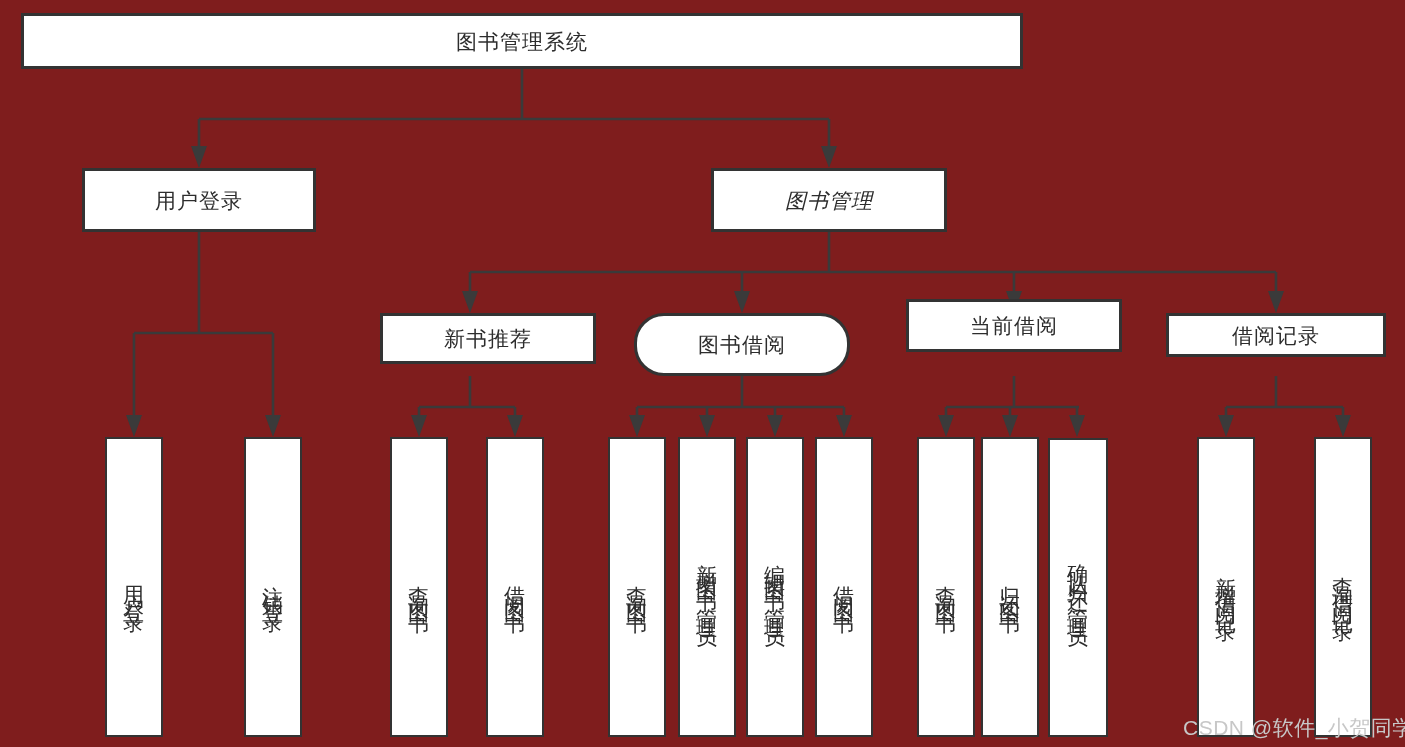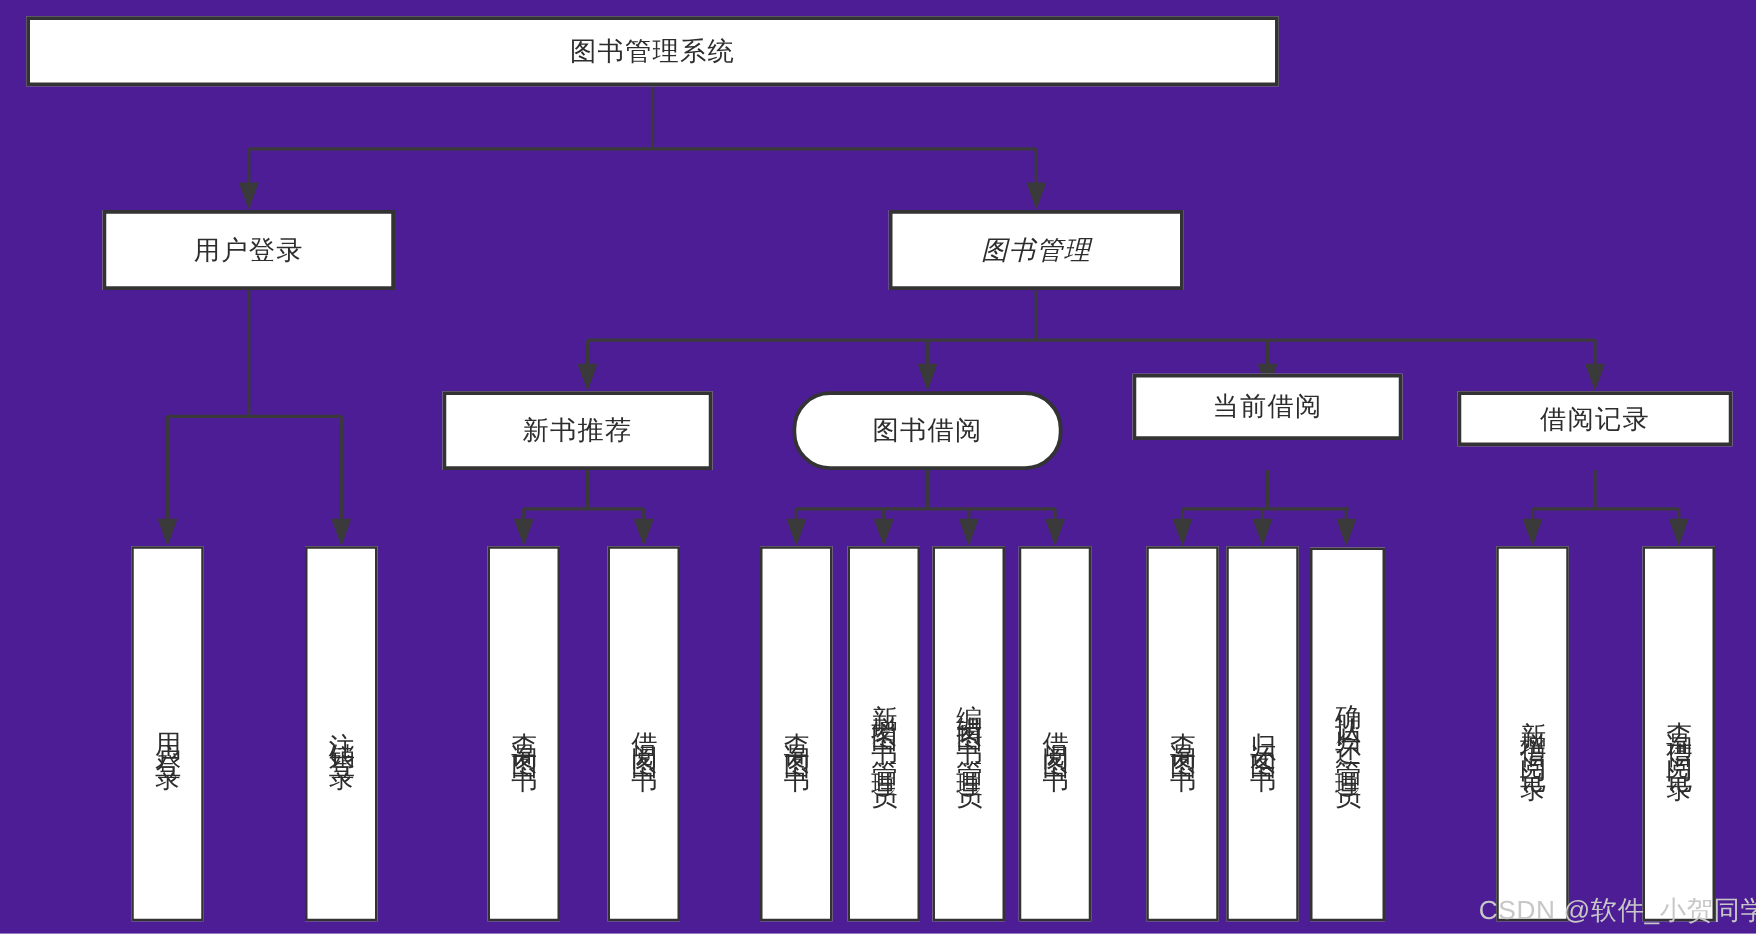--- a/index.html
+++ b/index.html
@@ -1,20 +1,20 @@
 <!DOCTYPE html>
 <html><head>
 <meta charset="utf-8">
 <style>
   html, body { margin: 0; padding: 0; background: #ffffff; }
   .canvas {
     position: relative;
     width: 1405px;
     height: 747px;
-    background: #4c1d95;
+    background: #7f1d1d;
     overflow: hidden;
     font-family: "Liberation Sans", sans-serif;
   }
   .wires {
     position: absolute;
     left: 0; top: 0;
     width: 1405px; height: 747px;
     pointer-events: none;
   }
   .box {
@@ -85,21 +85,21 @@
       <polygon points="1218,415 1234,415 1226,437"></polygon>
       <polygon points="1335,415 1351,415 1343,437"></polygon>
     </g>
   </svg>
 
   <div class="box hbox" style="left:21px; top:13px; width:1002px; height:56px;">图书管理系统</div>
 
   <div class="box hbox" style="left:82px; top:168px; width:234px; height:64px;">用户登录</div>
   <div class="box hbox" style="left:711px; top:168px; width:236px; height:64px;font-style:italic;">图书管理</div>
 
-  <div class="box hbox" style="left:354px; top:313px; width:216px; height:63px;">新书推荐</div>
+  <div class="box hbox" style="left:380px; top:313px; width:216px; height:51px;">新书推荐</div>
   <div class="box hbox" style="left:634px; top:313px; width:216px; height:63px;border-radius:30px;">图书借阅</div>
   <div class="box hbox" style="left:906px; top:299px; width:216px; height:53px;">当前借阅</div>
   <div class="box hbox" style="left:1166px; top:313px; width:220px; height:44px;text-align:center;">借阅记录</div>
 
   <div class="box vbox" style="left:105px; top:437px; width:58px; height:300px;">用户登录</div>
   <div class="box vbox" style="left:244px; top:437px; width:58px; height:300px;">注销登录</div>
 
   <div class="box vbox" style="left:390px; top:437px; width:58px; height:300px;">查询图书</div>
   <div class="box vbox" style="left:486px; top:437px; width:58px; height:300px;">借阅图书</div>
 

